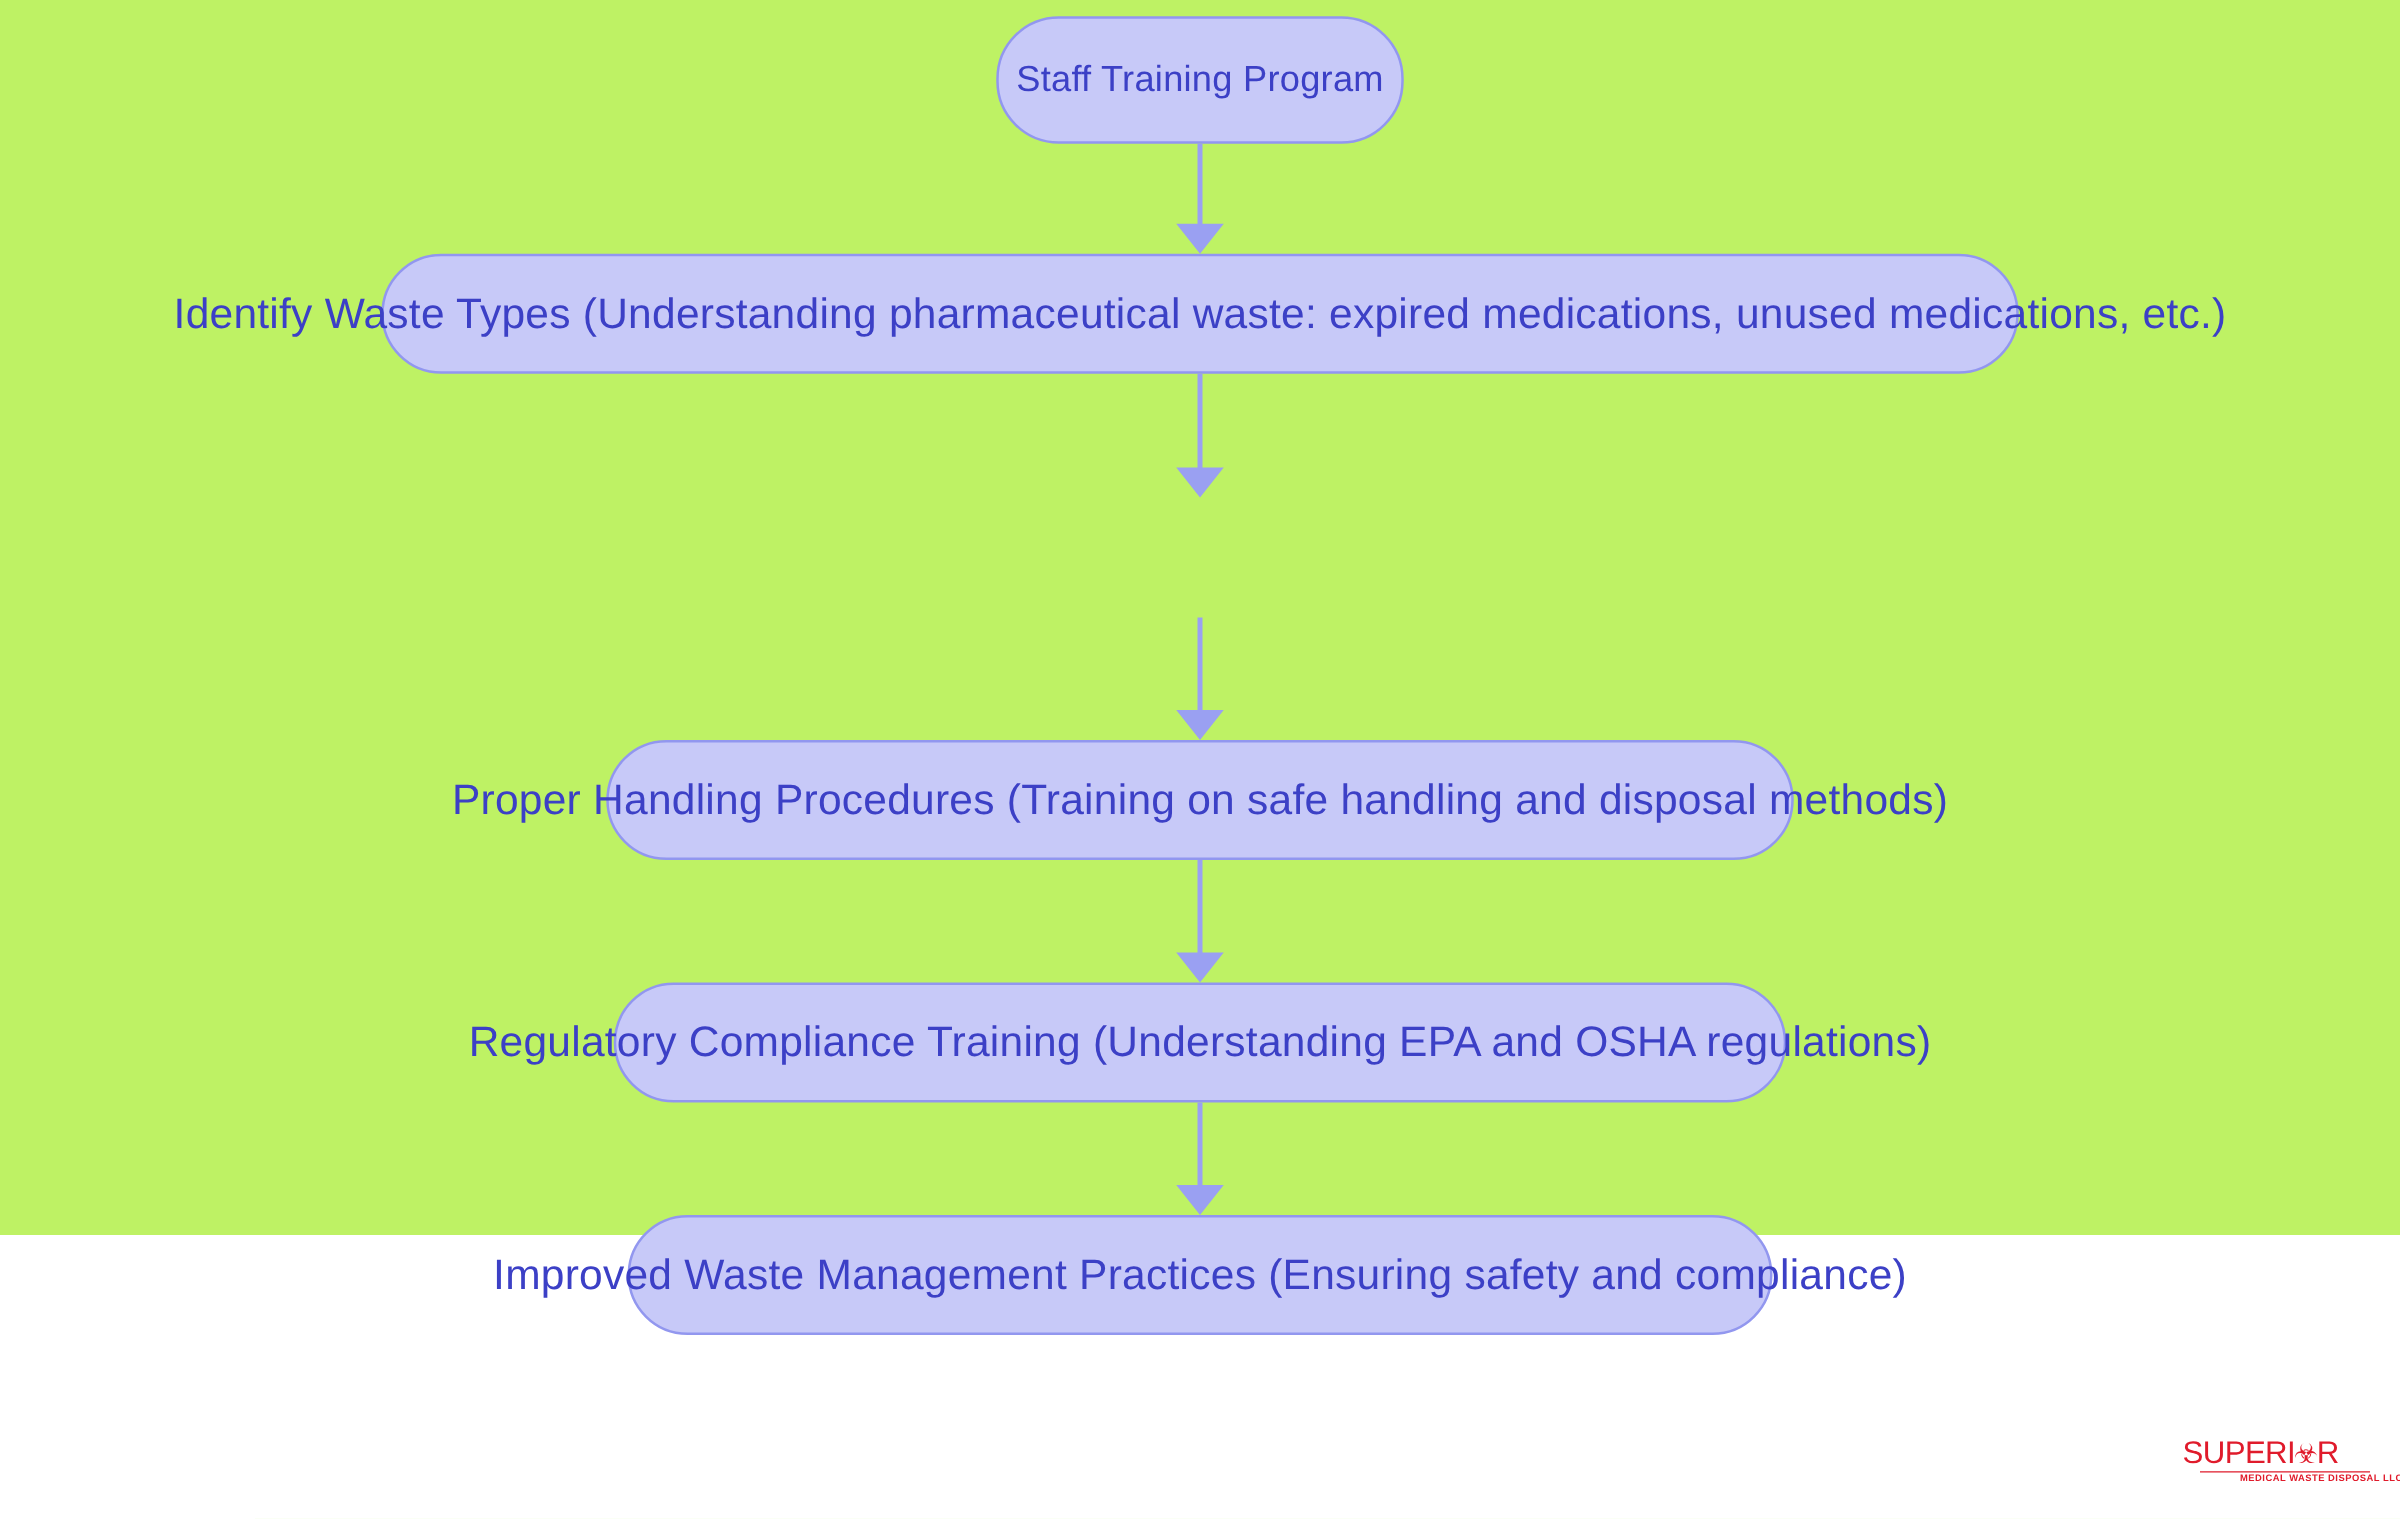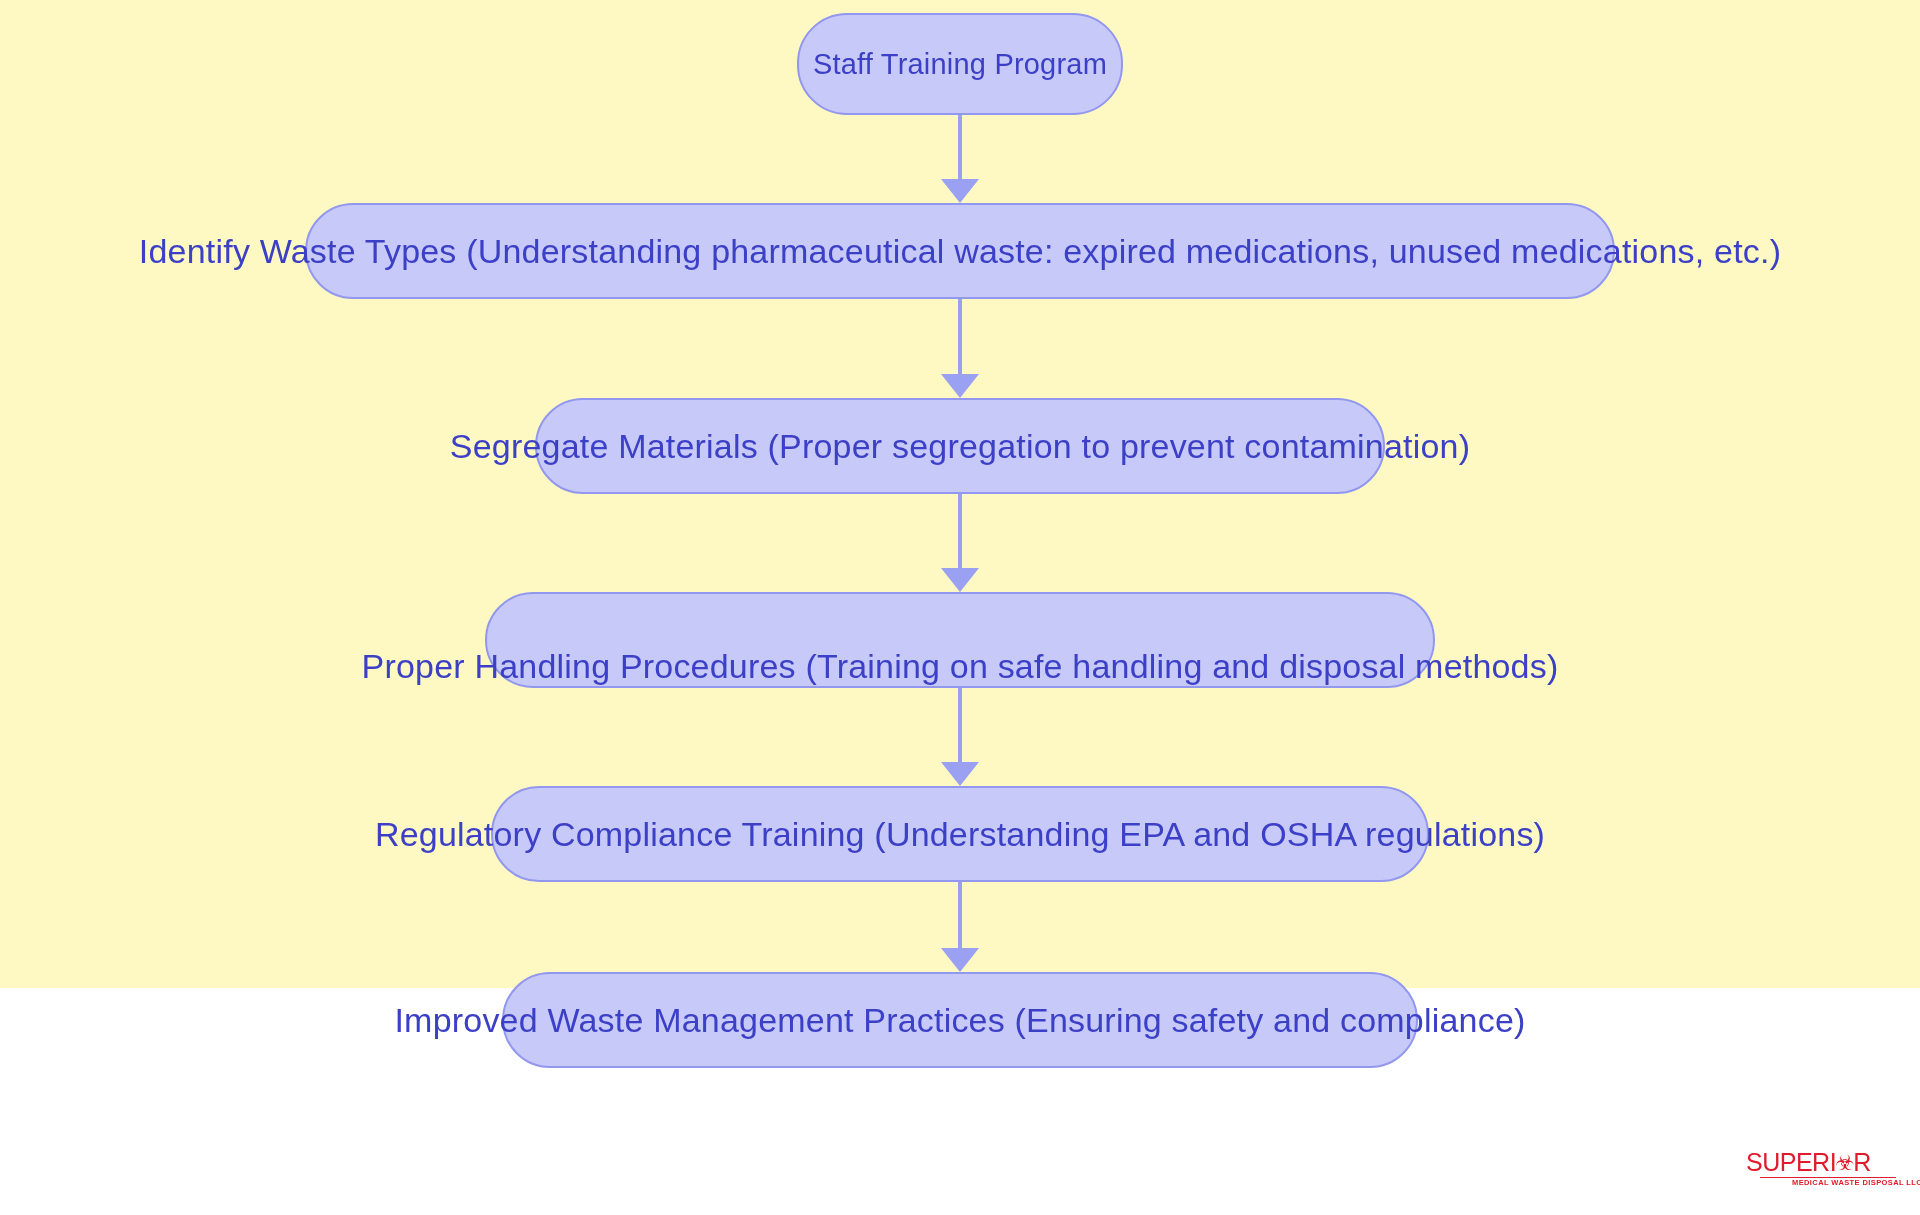--- a/index.html
+++ b/index.html
@@ -8,41 +8,41 @@
     background: #ffffff;
     width: 1920px;
     height: 1215px;
     overflow: hidden;
     font-family: "Liberation Sans", sans-serif;
   }
   .canvas {
     position: relative;
     width: 1920px;
     height: 988px;
-    background: #fef9c3;
+    background: #bef264;
   }
   .flow-node {
     position: absolute;
     box-sizing: border-box;
     background: var(--node-fill, #c7c9f8);
     border: 2px solid var(--node-border, #9297ef);
     border-radius: 50px;
     display: flex;
     align-items: center;
     justify-content: center;
     color: var(--node-text, #3c40c6);
     font-size: 34px;
     letter-spacing: 0.2px;
     white-space: nowrap;
     text-align: center;
   }
   .n1 { left: 797px; top: 13px;  width: 326px;  height: 102px; font-size: 29px; }
   .n2 { left: 305px; top: 203px; width: 1310px; height: 96px; }
   .n3 { left: 535px; top: 398px; width: 850px;  height: 96px; }
-  .n4 { left: 485px; top: 592px; width: 950px;  height: 96px; align-items: flex-end; }
+  .n4 { left: 485px; top: 592px; width: 950px;  height: 96px; }
   .n5 { left: 491px; top: 786px; width: 938px;  height: 96px; }
   .n6 { left: 502px; top: 972px; width: 916px;  height: 96px; }
 
   .arrow { position: absolute; }
   .arrow .shaft {
     position: absolute;
     width: 4px;
     left: -2px;
     background: var(--arrow-color, #9aa0f2);
   }
@@ -105,23 +105,20 @@
 
   <div class="flow-node n2">
     <span>Identify Waste Types (Understanding pharmaceutical waste: expired medications, unused medications, etc.)</span>
   </div>
 
   <div class="arrow" style="left:960px; top:299px;">
     <div class="shaft" style="top:0; height:77px;"></div>
     <div class="head" style="top:75px;"></div>
   </div>
 
-  <div class="flow-node n3">
-    <span>Segregate Materials (Proper segregation to prevent contamination)</span>
-  </div>
 
   <div class="arrow" style="left:960px; top:494px;">
     <div class="shaft" style="top:0; height:76px;"></div>
     <div class="head" style="top:74px;"></div>
   </div>
 
   <div class="flow-node n4">
     <span>Proper Handling Procedures (Training on safe handling and disposal methods)</span>
   </div>
 

